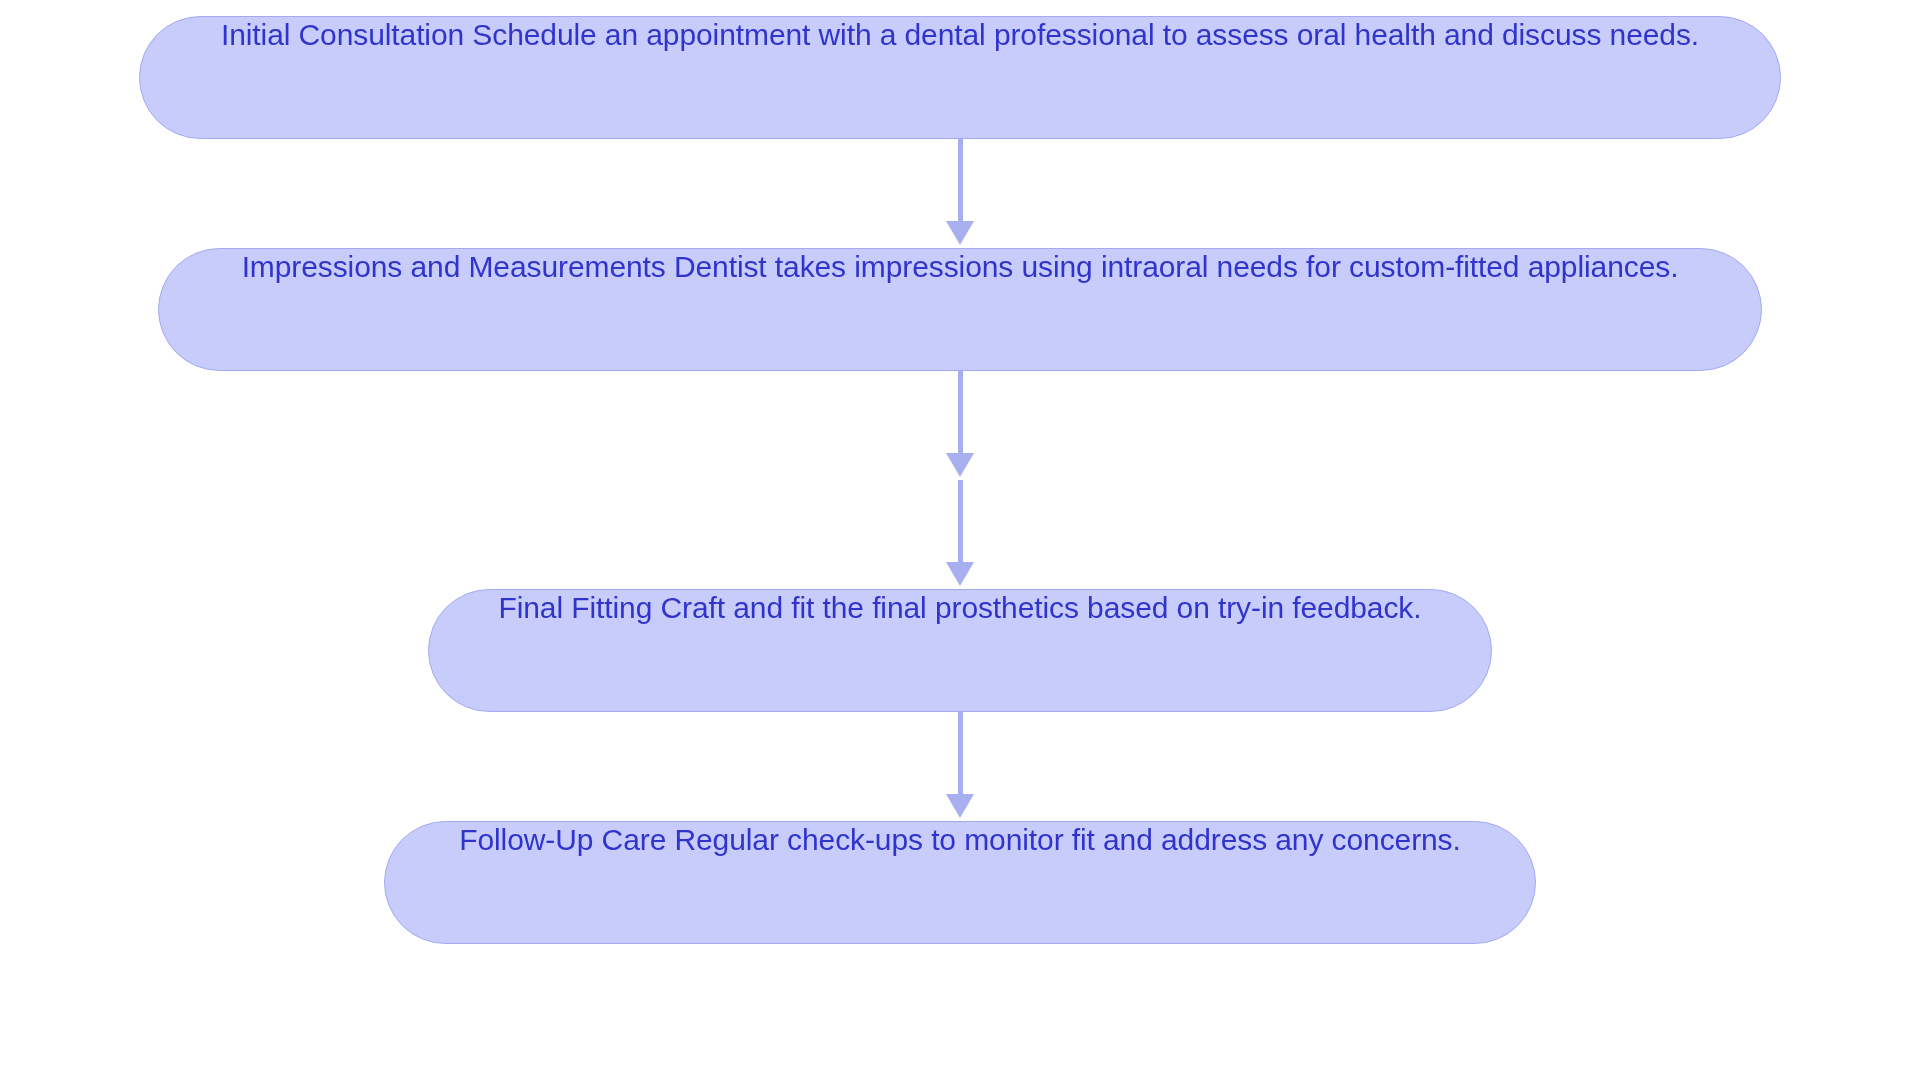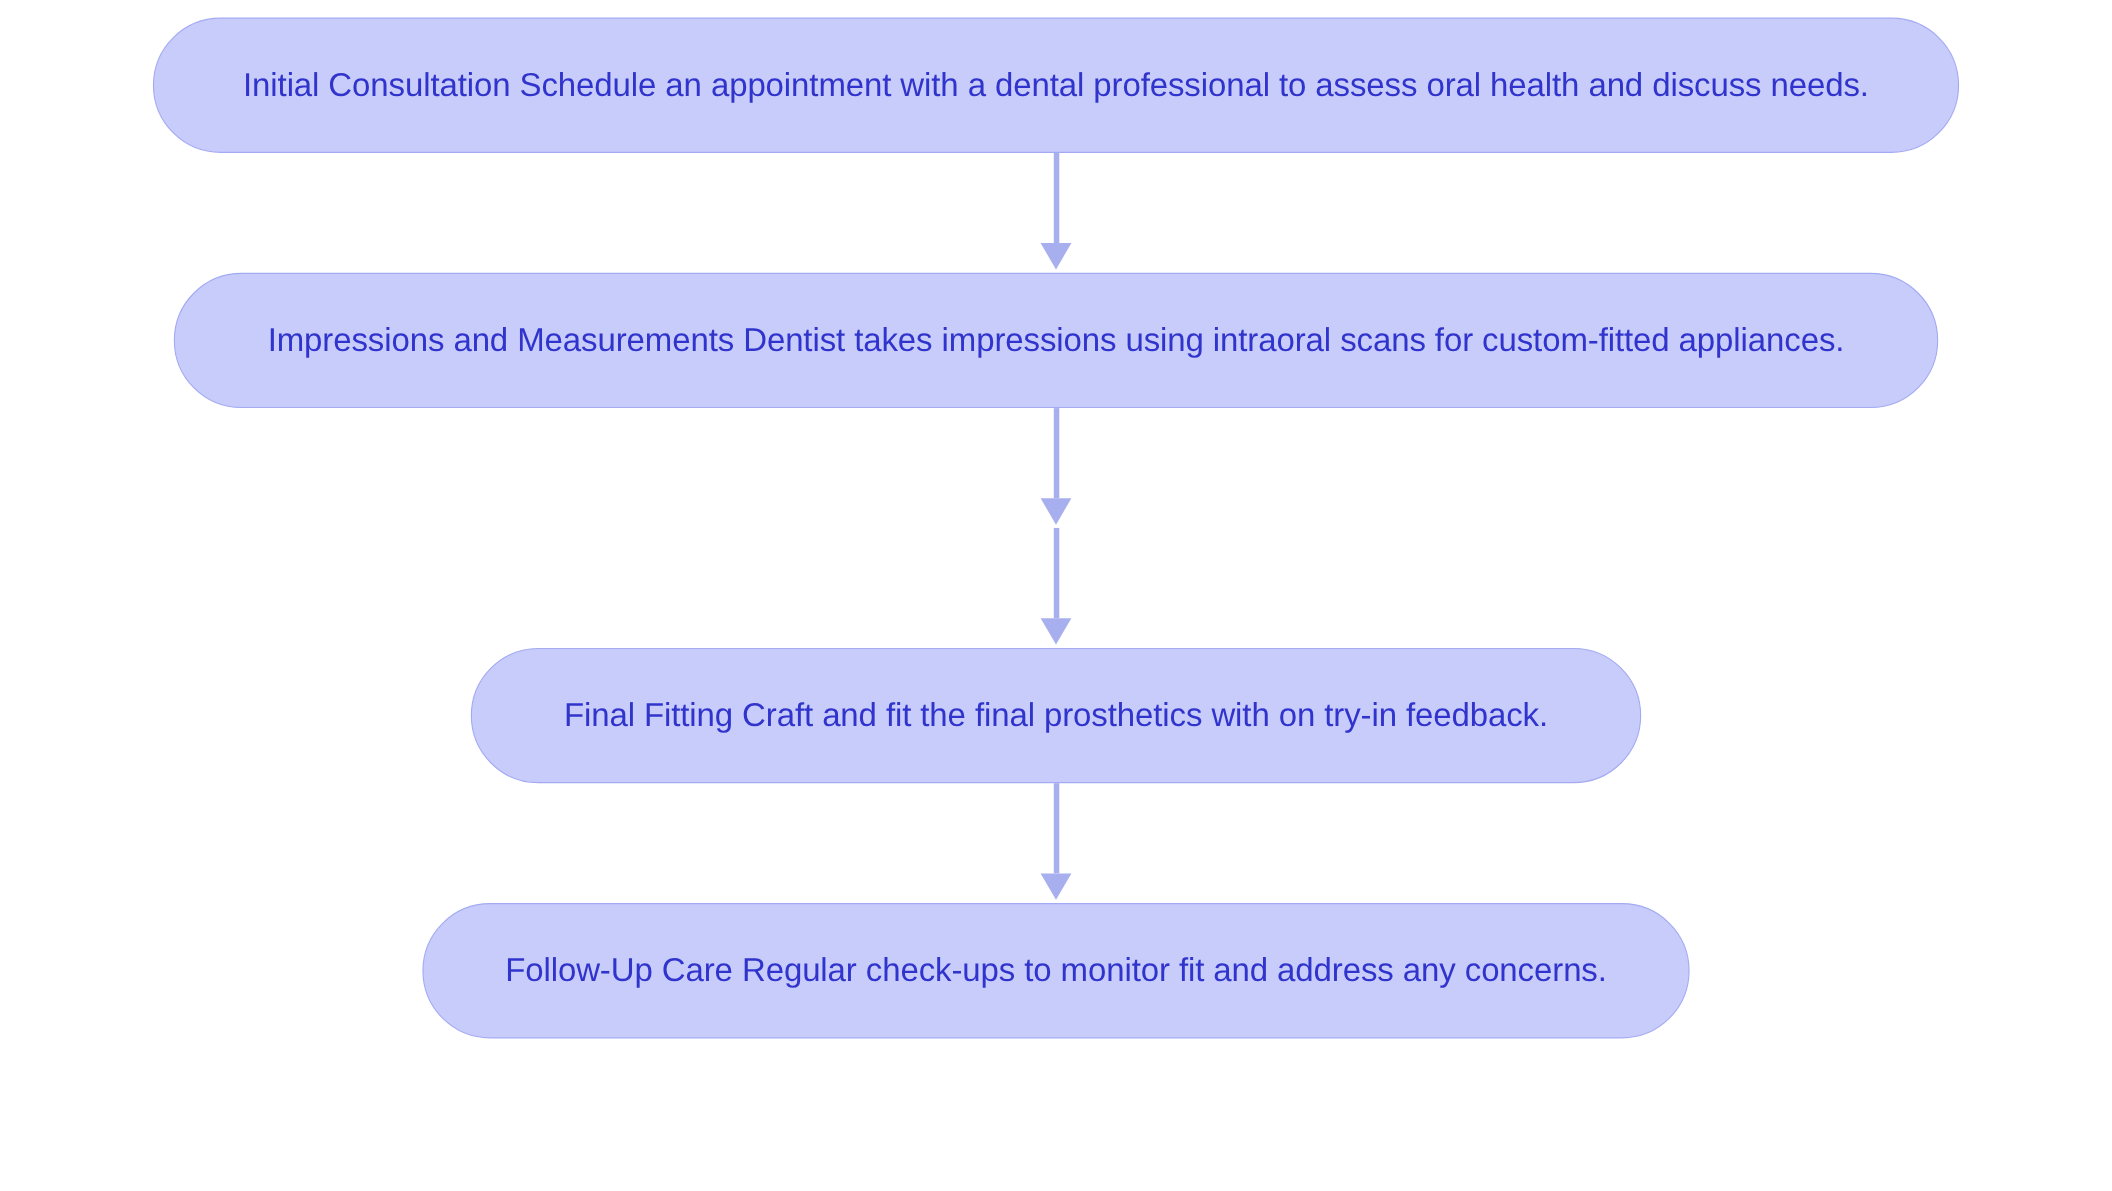--- a/index.html
+++ b/index.html
@@ -22,21 +22,21 @@
     flex-direction: column;
     align-items: center;
     justify-content: flex-start;
   }
 
   .node {
     position: relative;
     box-sizing: border-box;
     height: 123px;
     display: flex;
-    align-items: center;
+    align-items: flex-start;
     justify-content: center;
     background: #c7ccfb;
     border: 1.6px solid #a3aaf2;
     border-radius: 62px;
     padding: 0 46px;
     white-space: nowrap;
   }
 
   .node-label {
     font-family: "Liberation Sans", sans-serif;
@@ -84,36 +84,36 @@
   <div class="node n0">
     <span class="node-label">Initial Consultation Schedule an appointment with a dental professional to assess oral health and discuss needs.</span>
   </div>
 
   <div class="connector">
     <div class="stem"></div>
     <div class="head"></div>
   </div>
 
   <div class="node n1">
-    <span class="node-label">Impressions and Measurements Dentist takes impressions using intraoral scans for custom-fitted appliances.</span>
+    <span class="node-label">Impressions and Measurements Dentist takes impressions using intraoral needs for custom-fitted appliances.</span>
   </div>
 
   <div class="connector">
     <div class="stem"></div>
     <div class="head"></div>
   </div>
 
 
   <div class="connector">
     <div class="stem"></div>
     <div class="head"></div>
   </div>
 
   <div class="node n3">
-    <span class="node-label">Final Fitting Craft and fit the final prosthetics with on try-in feedback.</span>
+    <span class="node-label">Final Fitting Craft and fit the final prosthetics based on try-in feedback.</span>
   </div>
 
   <div class="connector">
     <div class="stem"></div>
     <div class="head"></div>
   </div>
 
   <div class="node n4">
     <span class="node-label">Follow-Up Care Regular check-ups to monitor fit and address any concerns.</span>
   </div>

